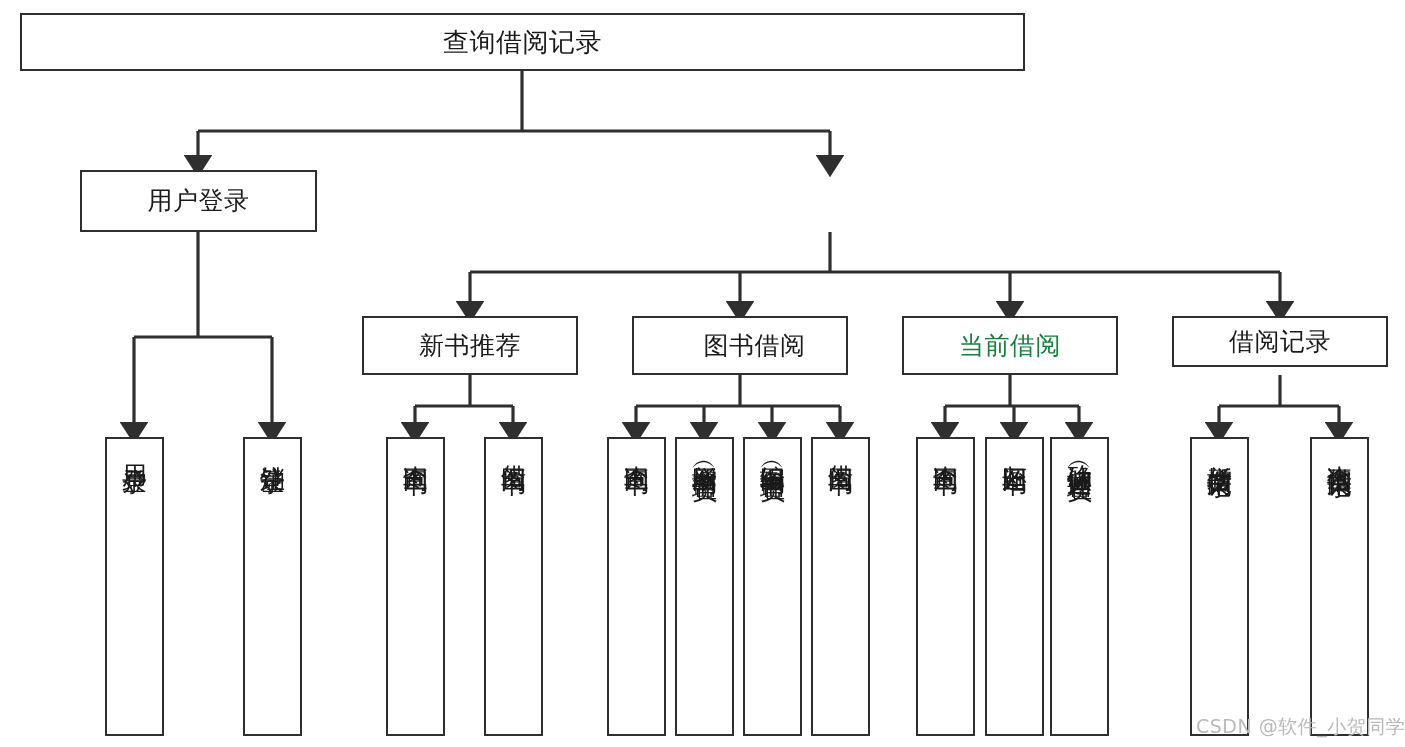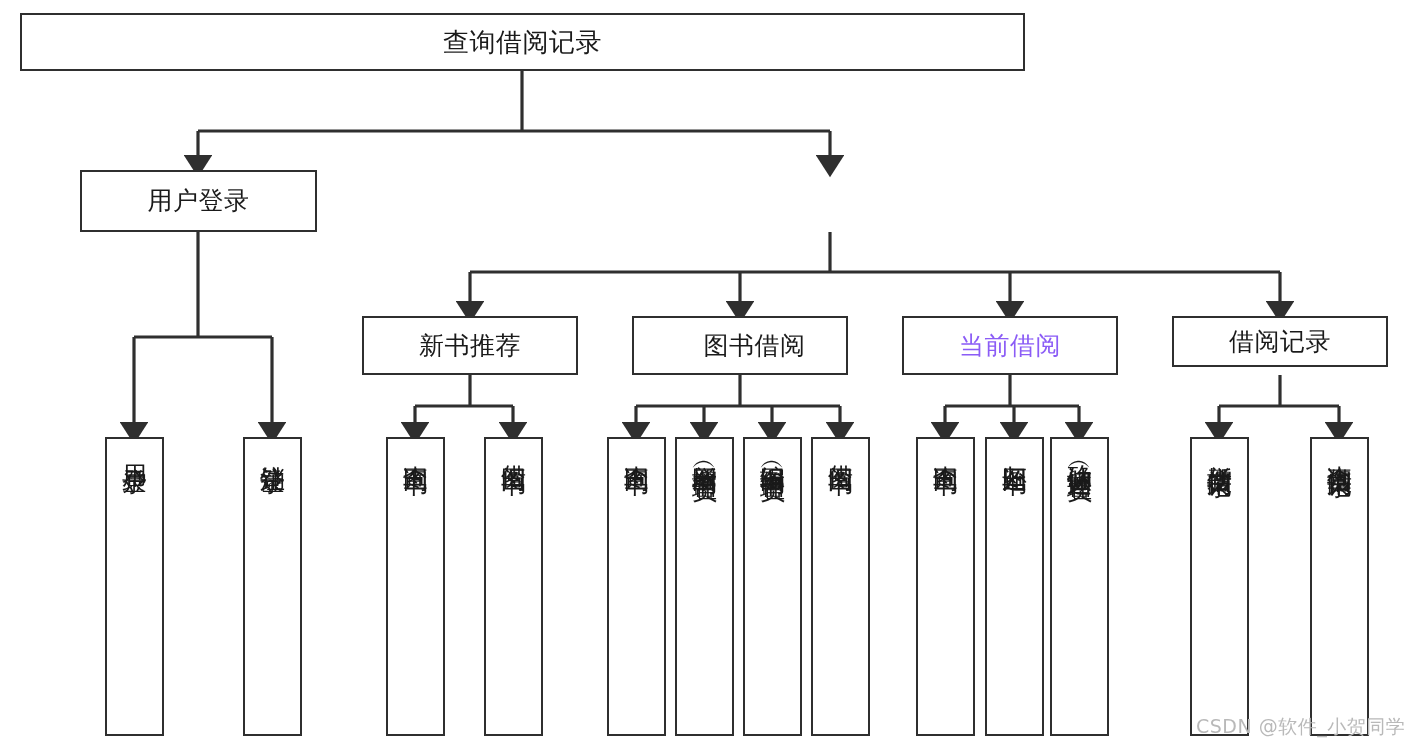--- a/index.html
+++ b/index.html
@@ -138,21 +138,21 @@
   <div class="node h" style="left: 80px; top: 170px; width: 237px; height: 62px; border-color: rgb(47, 47, 47); background: rgb(255, 255, 255); color: rgb(26, 26, 26);">
     <span class="node-label">用户登录</span>
   </div>
 
   <div class="node h" style="left: 362px; top: 316px; width: 216px; height: 59px; border-color: rgb(47, 47, 47); background: rgb(255, 255, 255); color: rgb(26, 26, 26);">
     <span class="node-label">新书推荐</span>
   </div>
   <div class="node h" style="left: 632px; top: 316px; width: 216px; height: 59px; border-color: rgb(47, 47, 47); background: rgb(255, 255, 255); color: rgb(26, 26, 26); padding-left: 29px;">
     <span class="node-label">图书借阅</span>
   </div>
-  <div class="node h" style="left: 902px; top: 316px; width: 216px; height: 59px; border-color: rgb(47, 47, 47); background: rgb(255, 255, 255); color: #8b5cf6;">
+  <div class="node h" style="left: 902px; top: 316px; width: 216px; height: 59px; border-color: rgb(47, 47, 47); background: rgb(255, 255, 255); color: #15803d;">
     <span class="node-label">当前借阅</span>
   </div>
   <div class="node h" style="left: 1172px; top: 316px; width: 216px; height: 51px; border-color: rgb(47, 47, 47); background: rgb(255, 255, 255); color: rgb(26, 26, 26);">
     <span class="node-label">借阅记录</span>
   </div>
 
   <div class="node v" style="left: 105px; top: 437px; width: 59px; height: 299px; border-color: rgb(47, 47, 47); background: rgb(255, 255, 255); color: rgb(26, 26, 26);">
     <span class="node-label">用户登录</span>
   </div>
   <div class="node v" style="left: 243px; top: 437px; width: 59px; height: 299px; border-color: rgb(47, 47, 47); background: rgb(255, 255, 255); color: rgb(26, 26, 26);">

